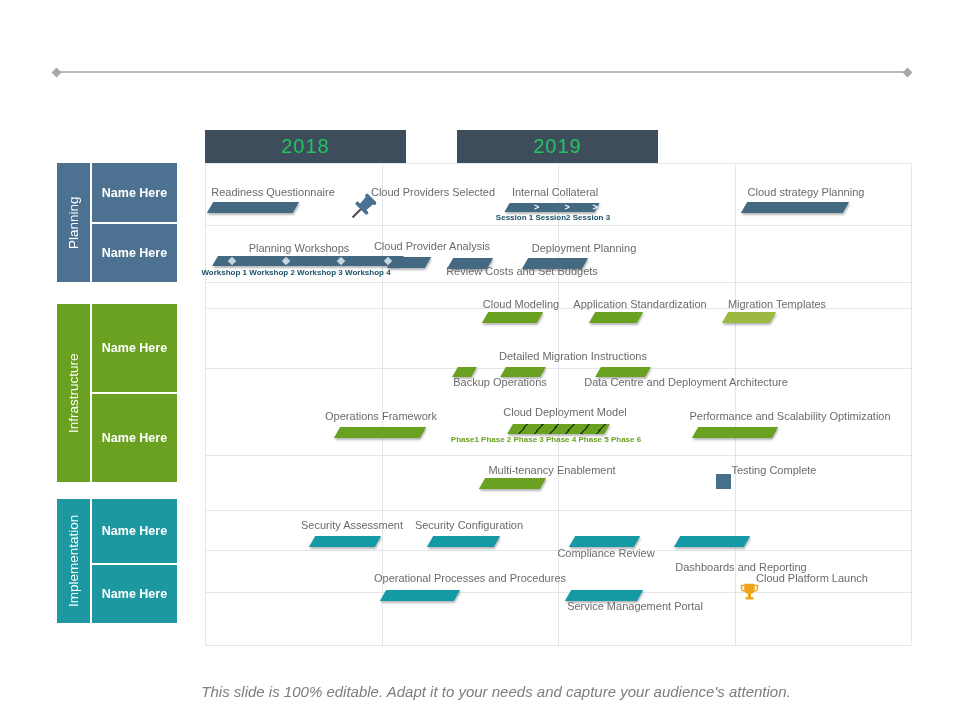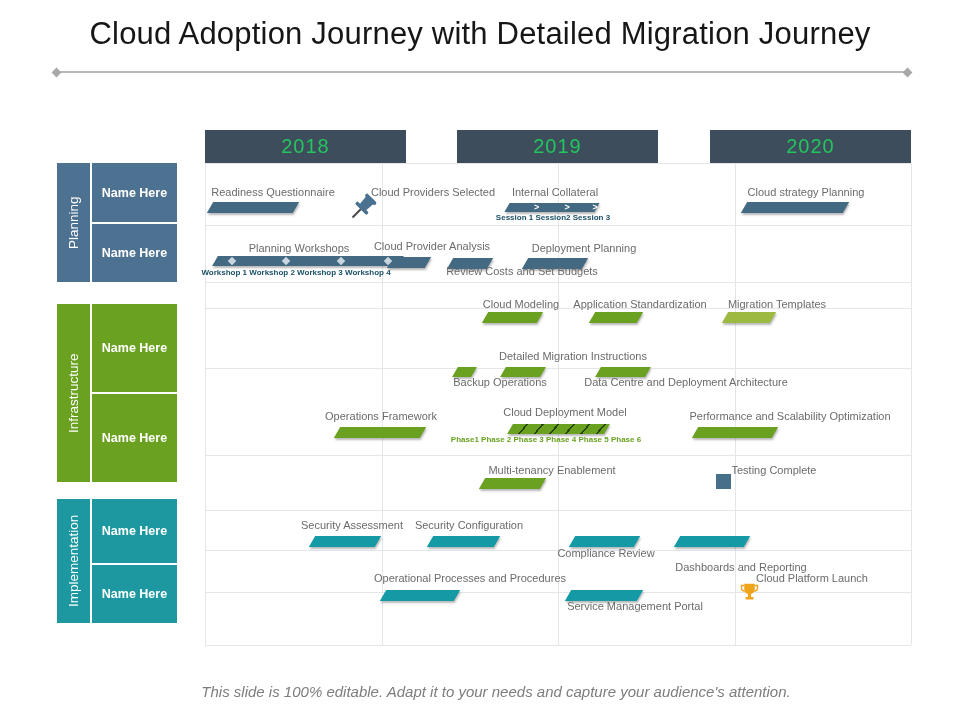--- a/index.html
+++ b/index.html
@@ -34,21 +34,20 @@
   .milestone-square{position:absolute;z-index:2;}
   .icon-wrap{position:absolute;z-index:2;line-height:0;}
 
   .footer-note{position:absolute;left:16px;width:100%;top:683px;margin:0;text-align:center;
     font-style:italic;font-size:15px;color:#7d7d7d;}
 </style>
 </head>
 <body>
 
 <div class="stage">
-  <h1 class="slide-title">Cloud Adoption Journey with Detailed Migration Journey</h1>
   <div class="title-divider">
     <span class="dia left"></span>
     <span class="dia right"></span>
   </div>
   <div id="timeline">
       <div class="gl" style="left: 205px; top: 163px; width: 1px; height: 482px; position: absolute;"></div>
       <div class="gl" style="left: 381.5px; top: 163px; width: 1px; height: 482px; position: absolute;"></div>
       <div class="gl" style="left: 558px; top: 163px; width: 1px; height: 482px; position: absolute;"></div>
       <div class="gl" style="left: 734.5px; top: 163px; width: 1px; height: 482px; position: absolute;"></div>
       <div class="gl" style="left: 911px; top: 163px; width: 1px; height: 482px; position: absolute;"></div>
@@ -57,21 +56,20 @@
       <div class="gl" style="left: 205px; top: 282px; width: 706px; height: 1px; position: absolute;"></div>
       <div class="gl" style="left: 205px; top: 308px; width: 706px; height: 1px; position: absolute;"></div>
       <div class="gl" style="left: 205px; top: 368px; width: 706px; height: 1px; position: absolute;"></div>
       <div class="gl" style="left: 205px; top: 455px; width: 706px; height: 1px; position: absolute;"></div>
       <div class="gl" style="left: 205px; top: 510px; width: 706px; height: 1px; position: absolute;"></div>
       <div class="gl" style="left: 205px; top: 550px; width: 706px; height: 1px; position: absolute;"></div>
       <div class="gl" style="left: 205px; top: 592px; width: 706px; height: 1px; position: absolute;"></div>
       <div class="gl" style="left: 205px; top: 645px; width: 706px; height: 1px; position: absolute;"></div>
       <div class="year" style="left: 205px; top: 130px; width: 201px; height: 33px; position: absolute;">2018</div>
       <div class="year" style="left: 457px; top: 130px; width: 201px; height: 33px; position: absolute;">2019</div>
-      <div class="year" style="left: 710px; top: 130px; width: 201px; height: 33px; position: absolute;">2020</div>
       <div class="grp-label" style="left: 57px; top: 163px; width: 33px; height: 119px; position: absolute; background: rgb(77, 114, 145);">Planning</div>
       <div class="grp-row" style="left: 92px; top: 163px; width: 85px; height: 59px; position: absolute; background: rgb(77, 114, 145);">Name Here</div>
       <div class="grp-row second" style="left: 92px; top: 222px; width: 85px; height: 60px; position: absolute; background: rgb(77, 114, 145);">Name Here</div>
       <div class="grp-label" style="left: 57px; top: 304px; width: 33px; height: 178px; position: absolute; background: rgb(106, 161, 33);">Infrastructure</div>
       <div class="grp-row" style="left: 92px; top: 304px; width: 85px; height: 88px; position: absolute; background: rgb(106, 161, 33);">Name Here</div>
       <div class="grp-row second" style="left: 92px; top: 392px; width: 85px; height: 90px; position: absolute; background: rgb(106, 161, 33);">Name Here</div>
       <div class="grp-label" style="left: 57px; top: 499px; width: 33px; height: 124px; position: absolute; background: rgb(29, 152, 161);">Implementation</div>
       <div class="grp-row" style="left: 92px; top: 499px; width: 85px; height: 64px; position: absolute; background: rgb(29, 152, 161);">Name Here</div>
       <div class="grp-row second" style="left: 92px; top: 563px; width: 85px; height: 60px; position: absolute; background: rgb(29, 152, 161);">Name Here</div>
       <div class="item-label" style="left: 273px; top: 192px; position: absolute;">Readiness Questionnaire</div>

